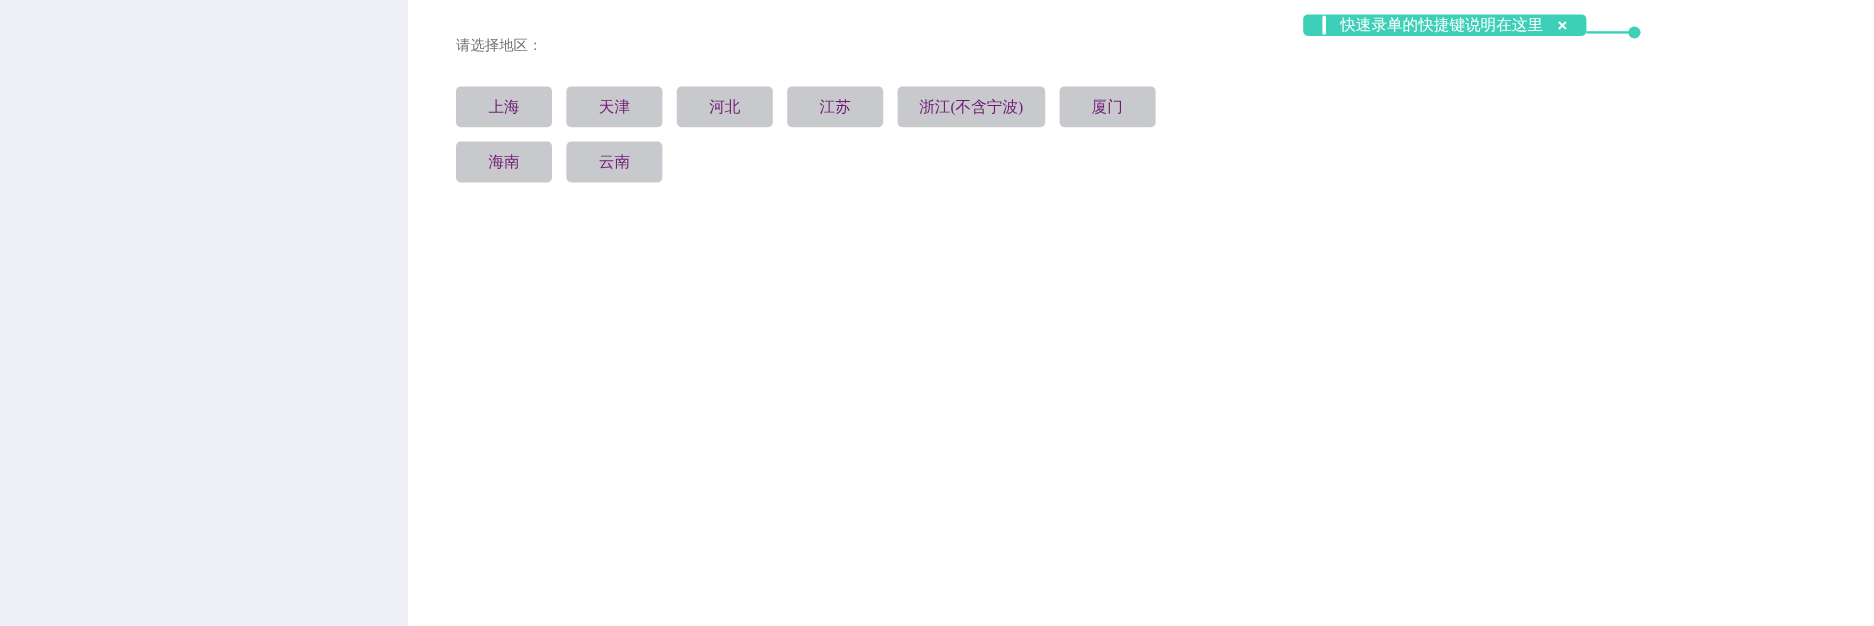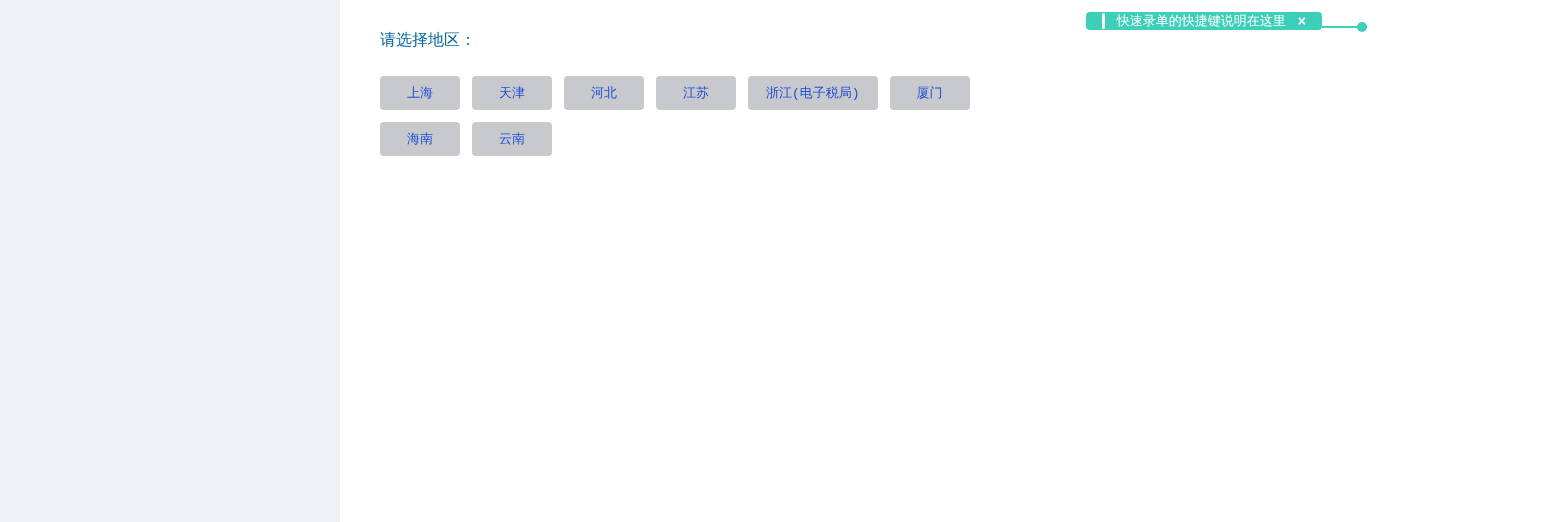--- a/index.html
+++ b/index.html
@@ -30,44 +30,44 @@
       position: absolute;
       left: 340px;
       top: 0;
       right: 0;
       bottom: 0;
       background: #ffffff;
       padding: 30px 40px;
     }
 
     .page-title {
-      font-size: 16px;
-      color: #0369a1;
+      font-size: 12px;
+      color: #737373;
       margin-bottom: 25px;
       font-weight: normal;
     }
 
     .region-buttons-row {
       display: flex;
       flex-wrap: nowrap;
       gap: 12px;
       margin-bottom: 12px;
       align-items: center;
     }
 
     .region-btn {
       background: #c8c9cc;
-      color: #1d4ed8;
+      color: #701a75;
       border: none;
       border-radius: 4px;
       padding: 8px 18px;
       font-size: 13px;
       cursor: pointer;
       white-space: nowrap;
-      font-family: Liberation Mono, monospace;
+      font-family: Liberation Serif, serif;
       min-width: 80px;
     }
 
     
     .tooltip-banner {
       position: absolute;
       top: 12px;
       right: 240px;
       background: #3ecfb8;
       color: #fff;
@@ -126,21 +126,21 @@
 <div class="sidebar"></div>
 
 <div class="main-content">
   <div class="page-title">请选择地区：</div>
 
   <div class="region-buttons-row" id="row1">
       <button class="region-btn">上海</button>
       <button class="region-btn">天津</button>
       <button class="region-btn">河北</button>
       <button class="region-btn">江苏</button>
-      <button class="region-btn">浙江(电子税局)</button>
+      <button class="region-btn">浙江(不含宁波)</button>
       <button class="region-btn">厦门</button>
     </div>
   <div class="region-buttons-row" id="row2">
       <button class="region-btn">海南</button>
       <button class="region-btn">云南</button>
     </div>
 </div>
 
 <div class="tooltip-banner">
   <span>快速录单的快捷键说明在这里</span>

